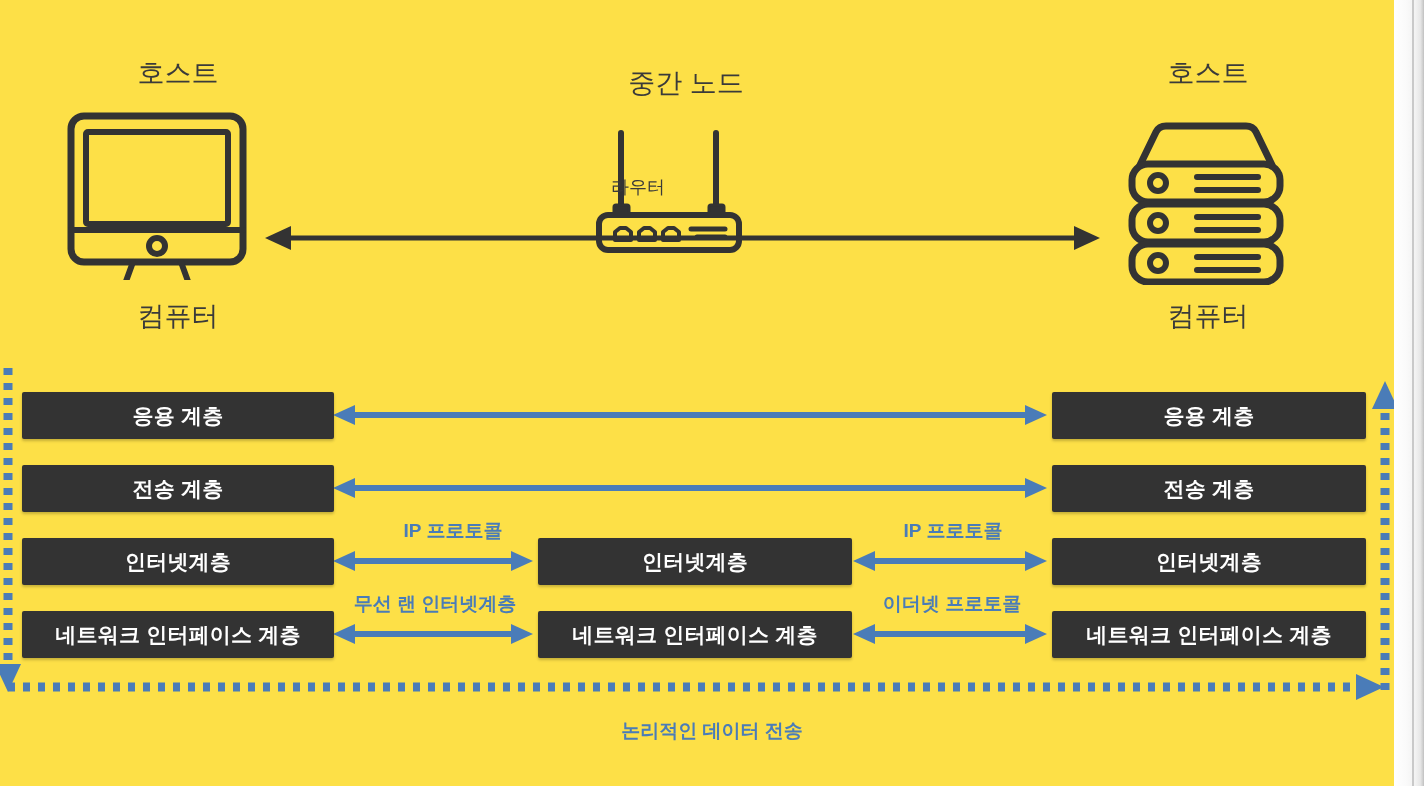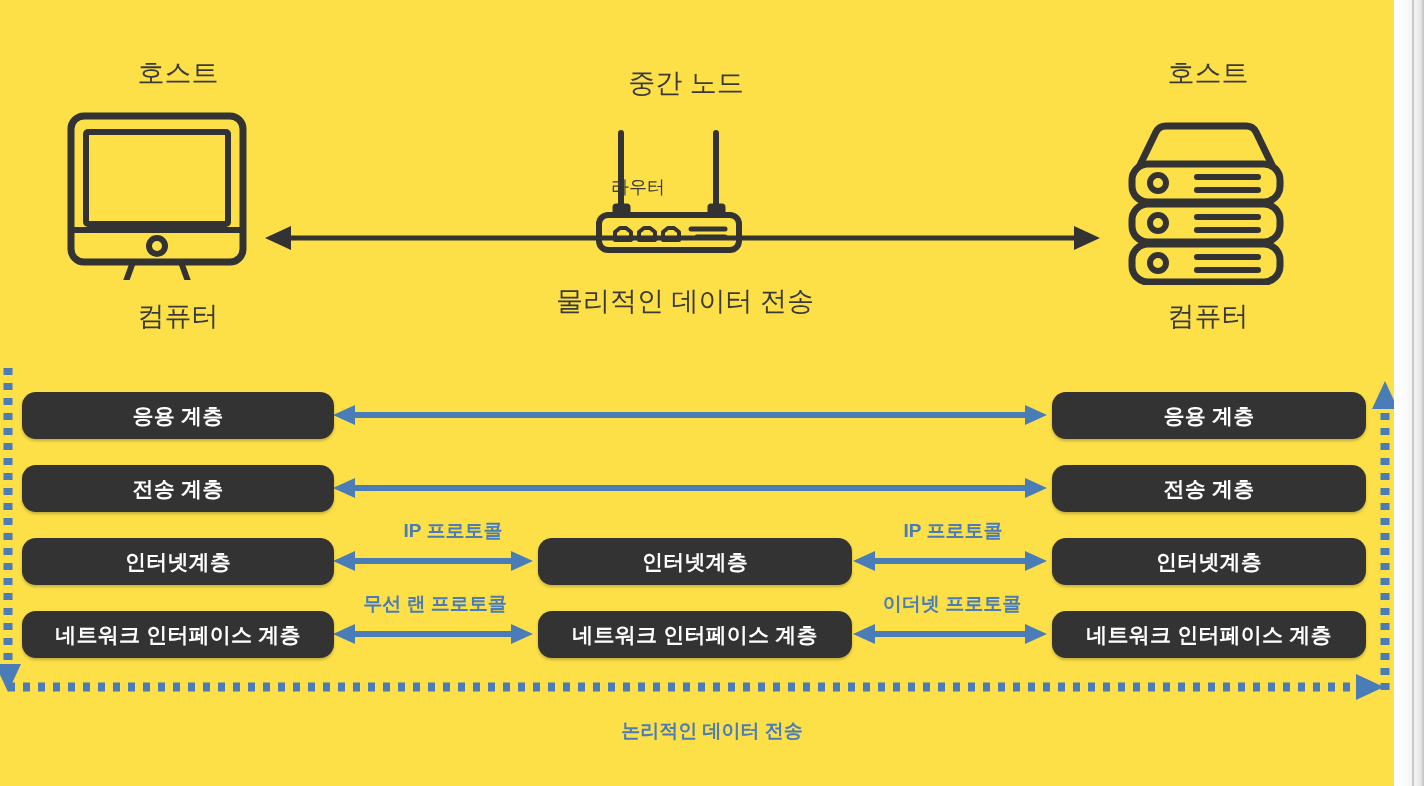--- a/index.html
+++ b/index.html
@@ -44,21 +44,21 @@
     font-size: 27px;
     font-weight: 400;
     white-space: nowrap;
   }
   .icon-box { position: absolute; }
 
   
   .layer-box {
     position: absolute;
     background: #333333;
-    border-radius: 14px;
+    border-radius: 2px;
     color: #ffffff;
     font-size: 21px;
     font-weight: bold;
     display: flex;
     align-items: center;
     justify-content: center;
     box-shadow: 0 2px 3px rgba(0,0,0,0.22);
     letter-spacing: 0.2px;
     white-space: nowrap;
   }
@@ -134,21 +134,20 @@
   <div class="dev-label" style="left:611px; top:175px; width:130px; font-size:18px; text-align:left;">라우터</div>
 
   <div class="icon-box" style="left:265px; top:220px; width:835px; height:36px;">
     <svg width="835" height="36" viewBox="0 0 835 36">
       <line x1="12" y1="18" x2="823" y2="18" stroke="#333333" stroke-width="5"></line>
       <polygon points="0,18 26,6 26,30" fill="#333333"></polygon>
       <polygon points="835,18 809,6 809,30" fill="#333333"></polygon>
     </svg>
   </div>
 
-  <div class="dev-label" style="left:540px; top:283px; width:290px; font-size:27px;">물리적인 데이터 전송</div>
 
   <div class="dev-label" style="left:1088px; top:55px; width:240px;">호스트</div>
 
   <div class="icon-box" style="left:1122px; top:120px; width:170px; height:165px;">
     <svg width="170" height="165" viewBox="0 0 170 165" fill="none" stroke="#333333" stroke-width="7" stroke-linecap="round" stroke-linejoin="round">
 
       <path d="M18 45 L34 12 Q37 6 44 6 L124 6 Q131 6 134 12 L150 45"></path>
 
       <rect x="10" y="44" width="148" height="38" rx="16" ry="16"></rect>
       <rect x="10" y="84" width="148" height="38" rx="16" ry="16"></rect>
@@ -206,21 +205,21 @@
 
   <div class="proto-label" style="left:858px; top:518px; width:190px;">IP 프로토콜</div>
   <div class="arrow-svg" style="left:853px; top:548px; width:194px; height:26px;">
     <svg width="194" height="26" viewBox="0 0 194 26">
       <line x1="18" y1="13" x2="176" y2="13" stroke="#4A7CB8" stroke-width="6"></line>
       <polygon points="0,13 22,3 22,23" fill="#4A7CB8"></polygon>
       <polygon points="194,13 172,3 172,23" fill="#4A7CB8"></polygon>
     </svg>
   </div>
 
-  <div class="proto-label" style="left:335px; top:591px; width:200px;">무선 랜 프로토콜</div>
+  <div class="proto-label" style="left:335px; top:591px; width:200px;">무선 랜 인터넷계층</div>
   <div class="arrow-svg" style="left:333px; top:621px; width:200px; height:26px;">
     <svg width="200" height="26" viewBox="0 0 200 26">
       <line x1="18" y1="13" x2="182" y2="13" stroke="#4A7CB8" stroke-width="6"></line>
       <polygon points="0,13 22,3 22,23" fill="#4A7CB8"></polygon>
       <polygon points="200,13 178,3 178,23" fill="#4A7CB8"></polygon>
     </svg>
   </div>
 
   <div class="proto-label" style="left:852px; top:591px; width:200px;">이더넷 프로토콜</div>
   <div class="arrow-svg" style="left:853px; top:621px; width:194px; height:26px;">

